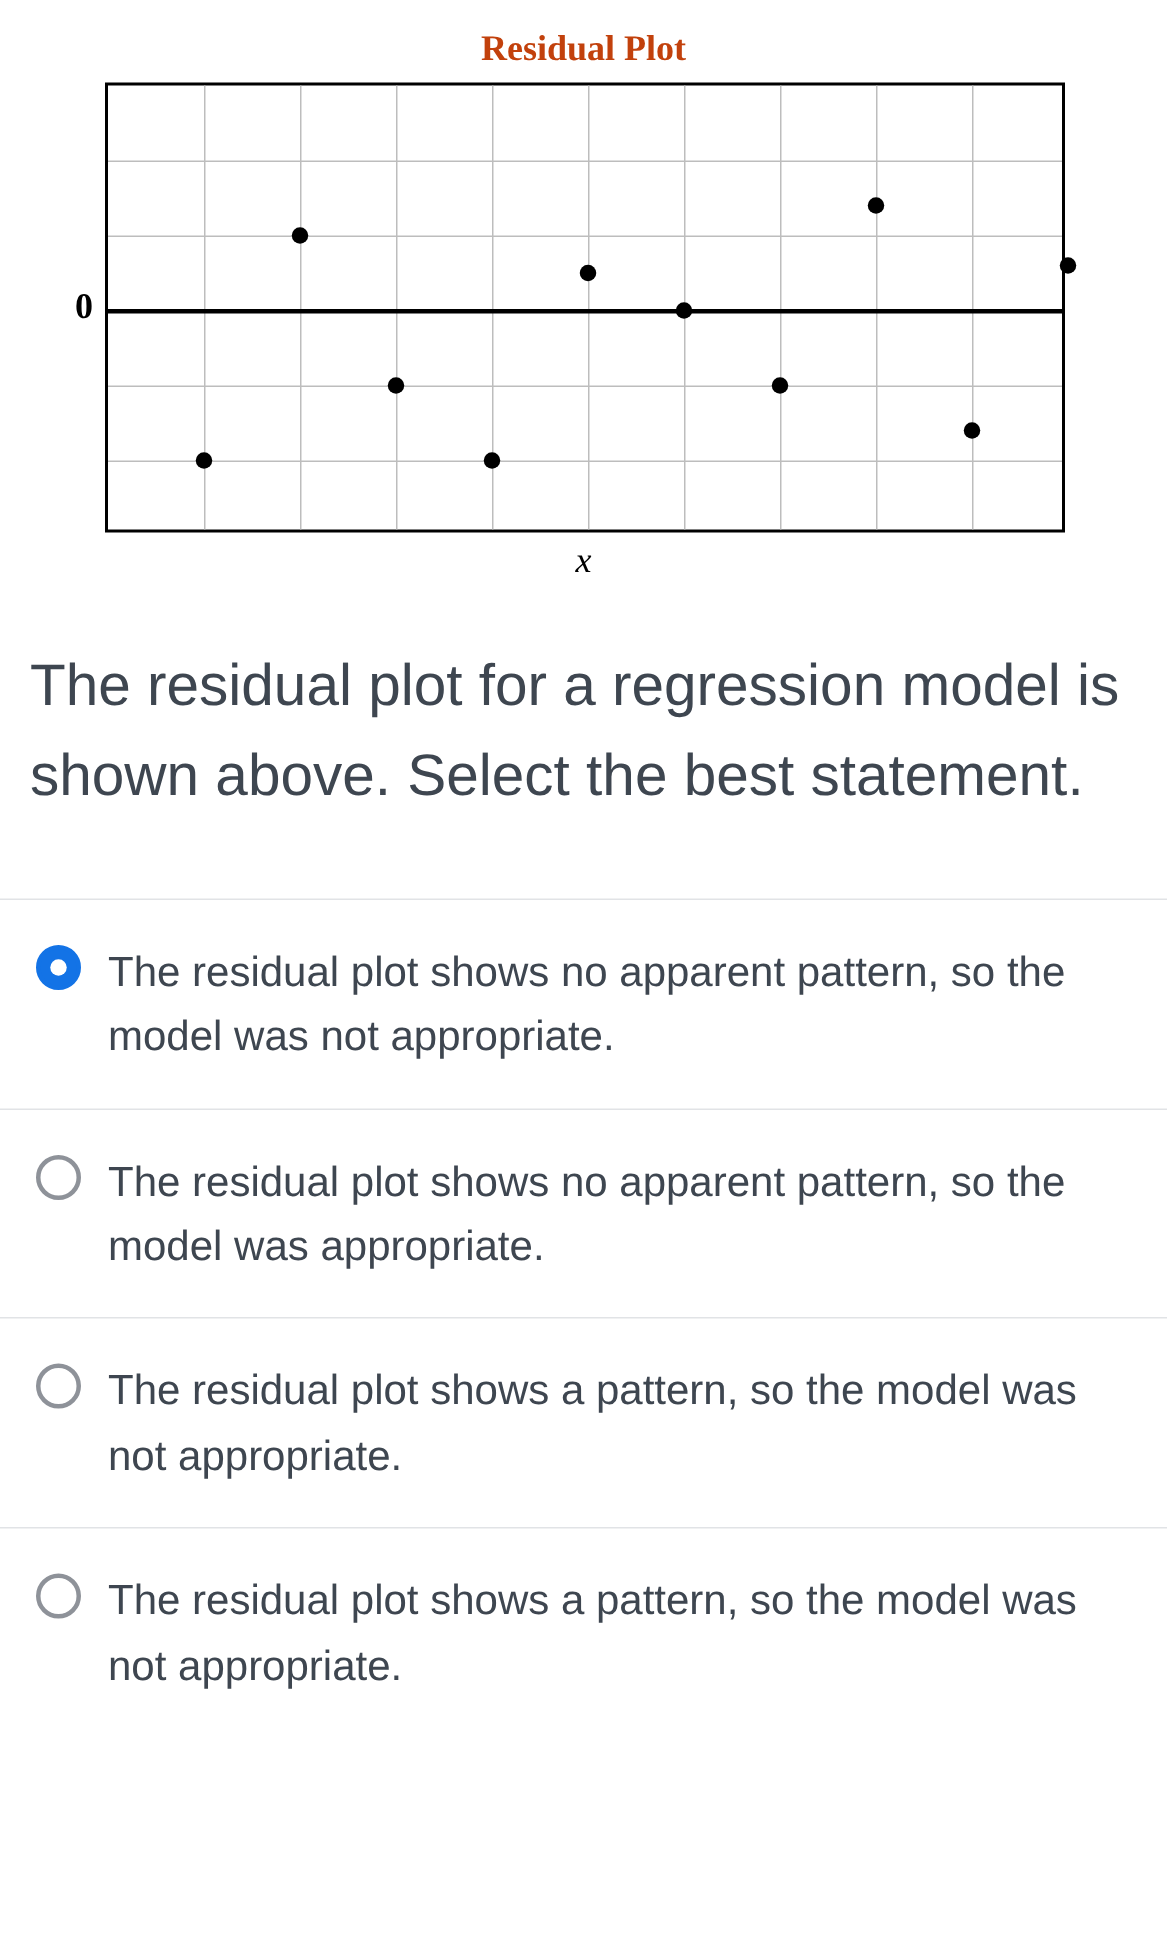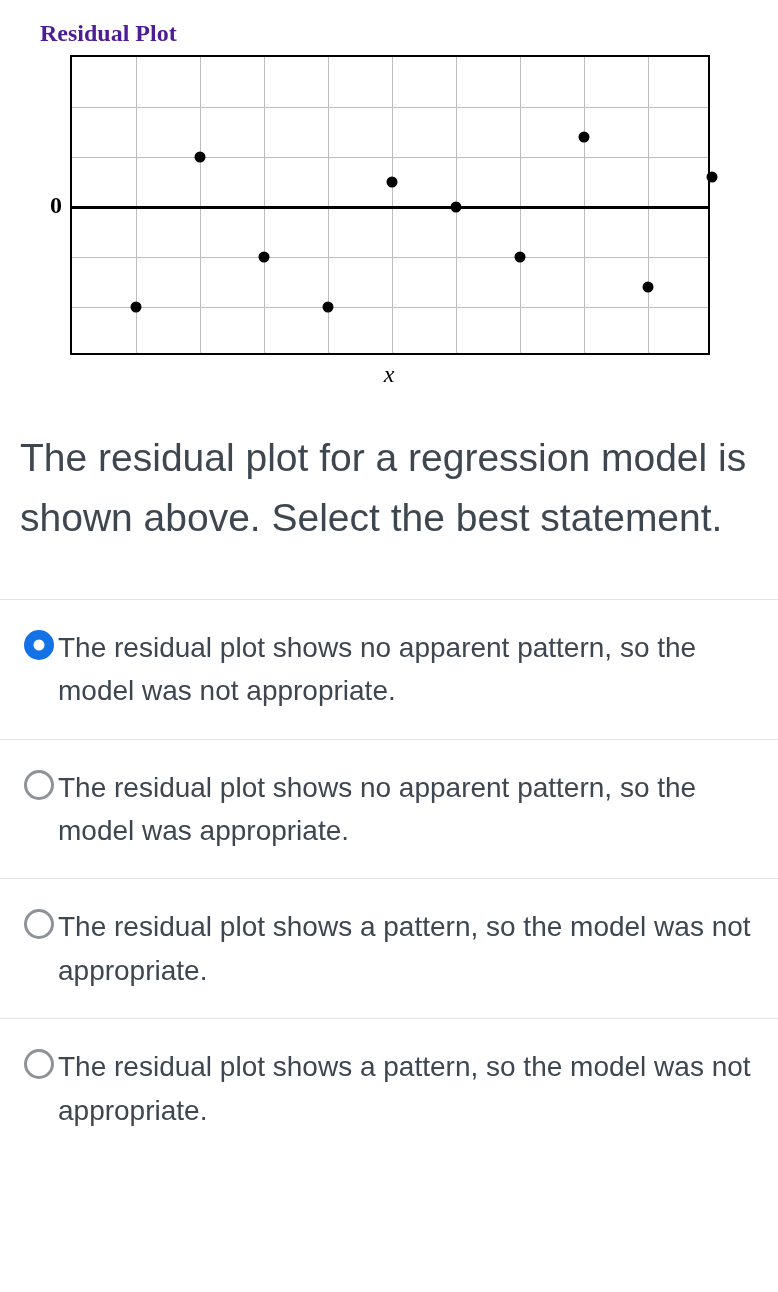--- a/index.html
+++ b/index.html
@@ -6,24 +6,25 @@
     body {
       font-family: -apple-system, BlinkMacSystemFont, "Segoe UI", Helvetica, Arial, sans-serif;
       width: 778px;
       background: #fff;
       color: #333a44;
     }
     .chart-wrap {
       padding: 20px 40px 10px 40px;
     }
     .chart-title {
+      text-align: center;
       font-family: Georgia, "Times New Roman", serif;
       font-weight: bold;
       font-size: 24px;
-      color: #4c1d95;
+      color: #c2410c;
       margin-bottom: 8px;
     }
     .plot-row {
       display: flex;
       align-items: center;
     }
     .y-label {
       font-family: Georgia, "Times New Roman", serif;
       font-size: 24px;
       font-weight: bold;
@@ -79,21 +80,21 @@
       color: #3e4650;
       padding: 30px 20px 50px 20px;
       line-height: 1.55;
     }
     .options {
       border-top: 1px solid #e1e3e6;
     }
     .option {
       display: flex;
       align-items: flex-start;
-      gap: 4px;
+      gap: 18px;
       padding: 26px 24px;
       border-bottom: 1px solid #e1e3e6;
       cursor: pointer;
     }
     .option:last-child {
       border-bottom: none;
     }
     .radio {
       flex: 0 0 auto;
       width: 30px;

